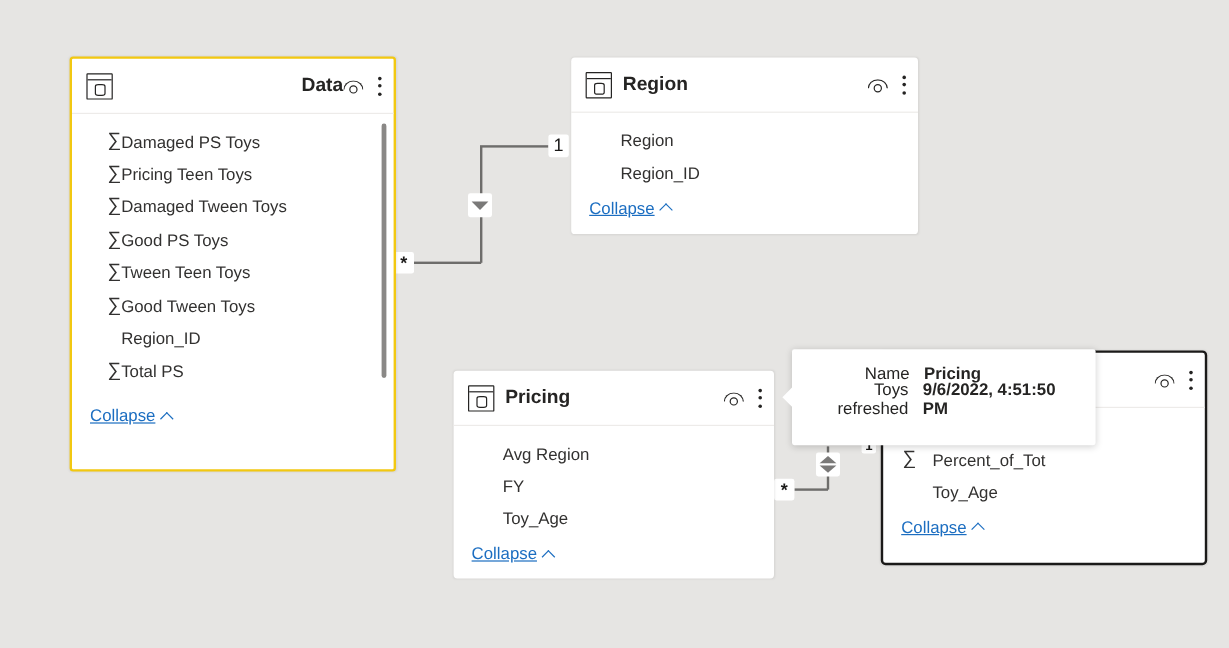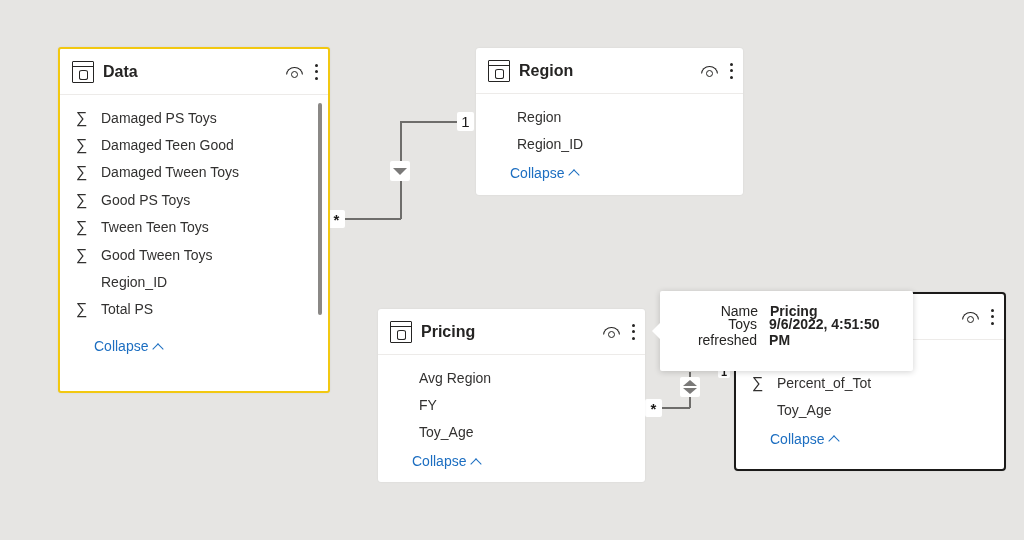--- a/index.html
+++ b/index.html
@@ -68,22 +68,22 @@
     .fields { padding: 9px 0 0 0; }
     .field {
       height: 27.4px; display: flex; align-items: center;
       font-size: 14px; color: #323130;
       padding-left: 16px;
     }
     .sigma {
       width: 25px; font-size: 16px; color: #323130; display: inline-block;
     }
     .collapse {
-      color: #1c6ec1; font-size: 14px; padding-left: 34px;
-      display: flex; align-items: center; height: 20px; cursor: pointer;
+      color: #1c6ec1; font-size: 14px; padding-left: 15px;
+      display: flex; align-items: center; height: 20px; cursor: pointer; text-decoration: underline;
     }
     .chev {
       display: inline-block; width: 8px; height: 8px;
       border-left: 1.4px solid #1c6ec1; border-top: 1.4px solid #1c6ec1;
       transform: rotate(45deg); margin-left: 6px; margin-top: 5px;
     }
     .scrollbar {
       position: absolute; right: 6px; width: 4px; background: #8a8886; border-radius: 2px;
     }
     .rel-line { position: absolute; background: #6e6d6b; }
@@ -124,41 +124,41 @@
 
 <div class="rel-line" style="left:662px;top:407px;width:28px;height:1.5px;"></div>
 <div class="rel-line" style="left:689px;top:372px;width:1.5px;height:36px;"></div>
 <div class="card-marker" style="left:645px;top:399px;width:17px;height:18px;">*</div>
 <div class="card-marker" style="left:718px;top:366px;width:12px;height:12px;font-size:11px;">1</div>
 <div class="filter-box" style="left:680px;top:377px;width:20px;height:20px;flex-direction:column;gap:2px;">
   <span style="width:0;height:0;border-left:7px solid transparent;border-right:7px solid transparent;border-bottom:6px solid #7a7978;"></span>
   <span style="width:0;height:0;border-left:7px solid transparent;border-right:7px solid transparent;border-top:6px solid #7a7978;"></span>
 </div>
 
-<div class="card selected" style="left:58px;top:47px;width:272px;height:346px;">
+<div class="card selected" style="left:58px;top:47px;width:272px;height:346px;text-align:right;">
   <div class="card-header">
     <span class="table-icon"></span>
     <span class="card-title">Data</span>
     <span class="hdr-icons">
       <span class="eye-icon"></span>
       <span class="more-icon">
           <span></span>
           <span></span>
           <span></span>
         </span>
     </span>
   </div>
   <div class="fields">
     <div class="field">
         <span class="sigma">∑</span>
         <span>Damaged PS Toys</span>
       </div>
     <div class="field">
         <span class="sigma">∑</span>
-        <span>Damaged Teen Good</span>
+        <span>Pricing Teen Toys</span>
       </div>
     <div class="field">
         <span class="sigma">∑</span>
         <span>Damaged Tween Toys</span>
       </div>
     <div class="field">
         <span class="sigma">∑</span>
         <span>Good PS Toys</span>
       </div>
     <div class="field">
@@ -178,21 +178,21 @@
         <span>Total PS</span>
       </div>
   </div>
   <div class="collapse" style="margin-top:13px;">
     <span>Collapse</span>
     <span class="chev"></span>
   </div>
   <div class="scrollbar" style="top:54px;height:212px;"></div>
 </div>
 
-<div class="card" style="left:476px;top:48px;width:267px;height:147px;">
+<div class="card" style="left:476px;top:48px;width:289px;height:147px;">
   <div class="card-header">
     <span class="table-icon"></span>
     <span class="card-title">Region</span>
     <span class="hdr-icons">
       <span class="eye-icon"></span>
       <span class="more-icon">
           <span></span>
           <span></span>
           <span></span>
         </span>

